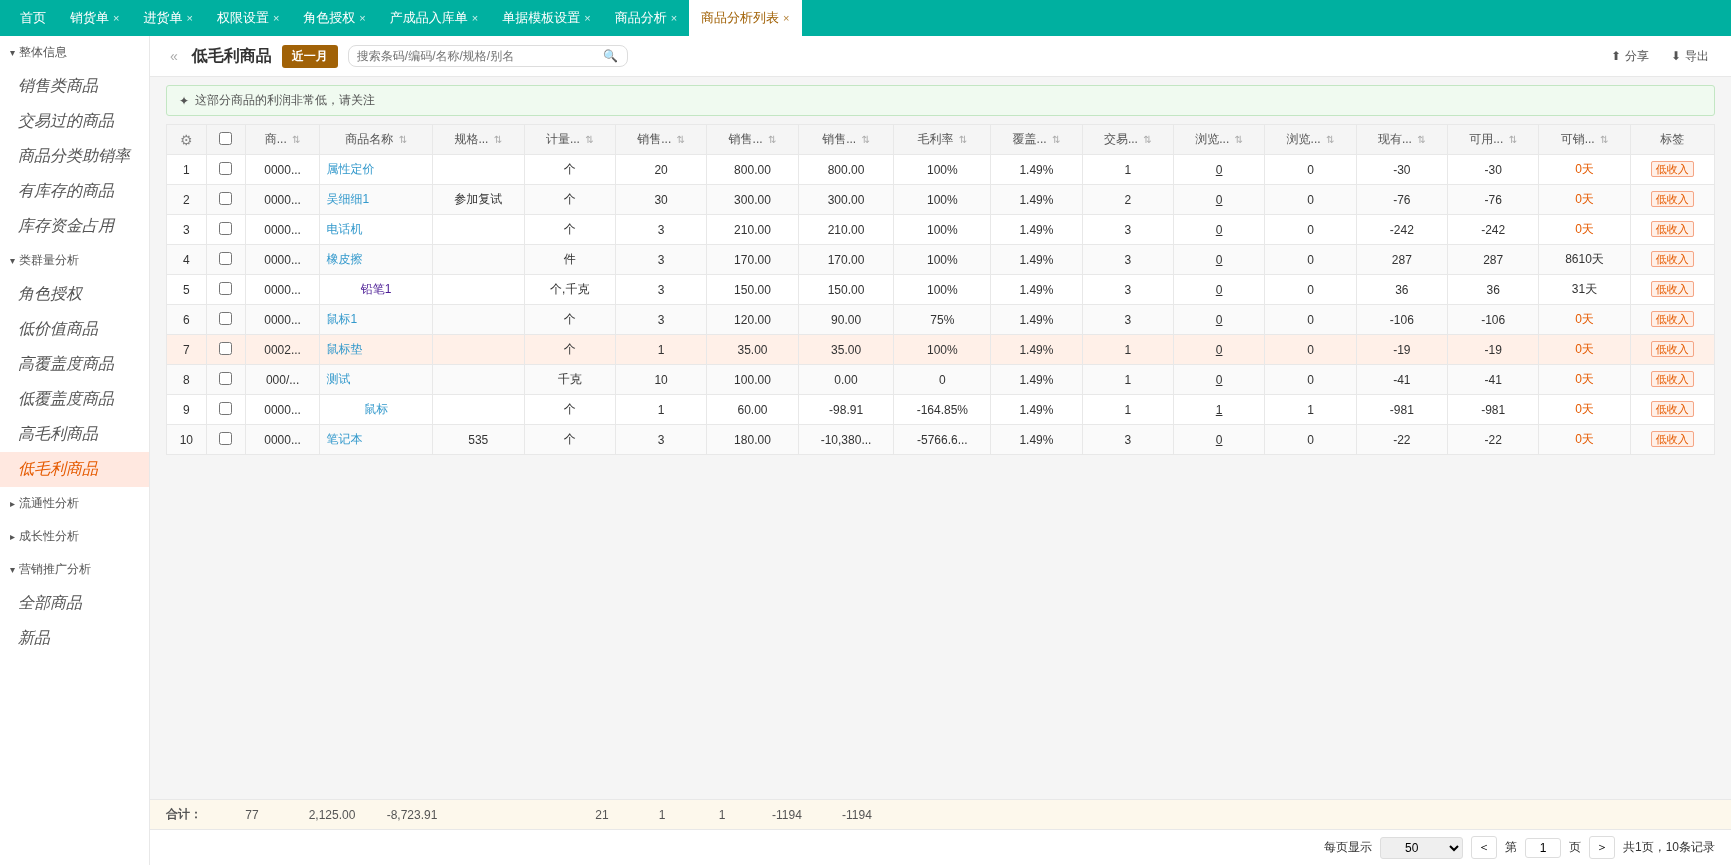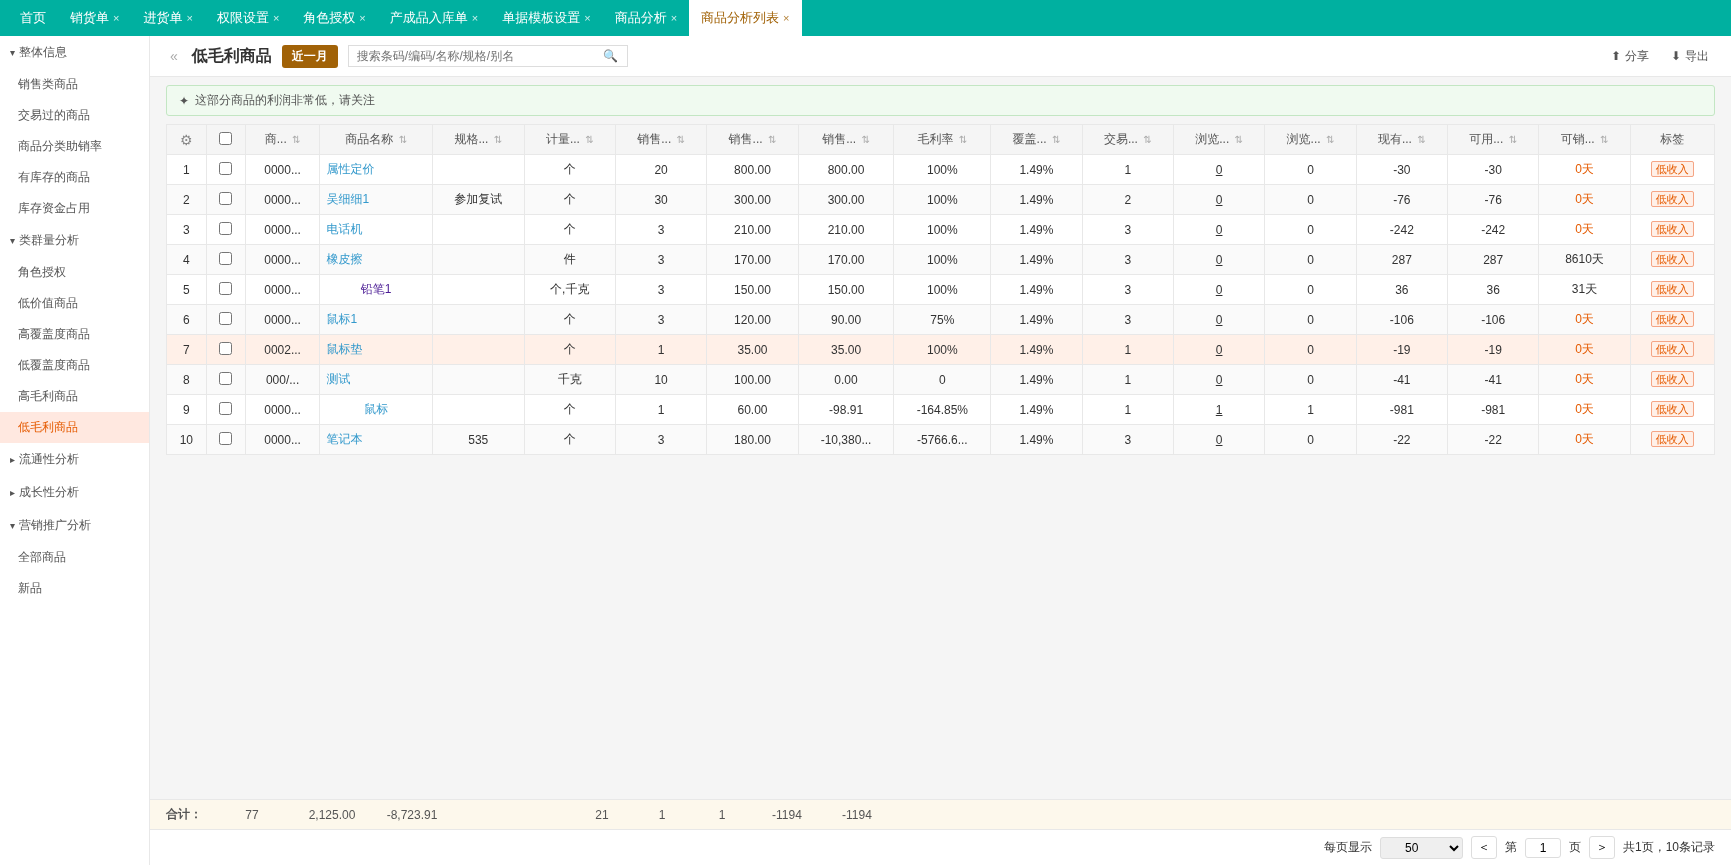--- a/index.html
+++ b/index.html
@@ -42,24 +42,25 @@
       display: flex;
       align-items: center;
       padding: 8px 10px;
       font-size: 12px;
       color: #555;
       cursor: pointer;
     }
     .sidebar-section-header .arrow { margin-right: 4px; font-size: 10px; }
     .sidebar-item {
       padding: 7px 10px 7px 18px;
-      font-size: 12px;
+      font-size: 16px;
       color: #555;
       cursor: pointer;
       display: block;
+      font-style: italic;
     }
     .sidebar-item.active { background: #ffe8e0; color: #e55a00; }
 
     
     .content { flex: 1; display: flex; flex-direction: column; overflow: hidden; }
 
     
     .content-header {
       display: flex;
       align-items: center;
@@ -80,21 +81,21 @@
       border-radius: 3px;
       padding: 3px 10px;
       font-size: 12px;
       cursor: pointer;
       font-weight: bold;
     }
     .search-box {
       display: flex;
       align-items: center;
       border: 1px solid #ddd;
-      border-radius: 0;
+      border-radius: 8px;
       padding: 3px 8px;
       background: #fff;
       flex: 1;
       max-width: 280px;
     }
     .search-box input {
       border: none;
       outline: none;
       font-size: 12px;
       color: #999;

